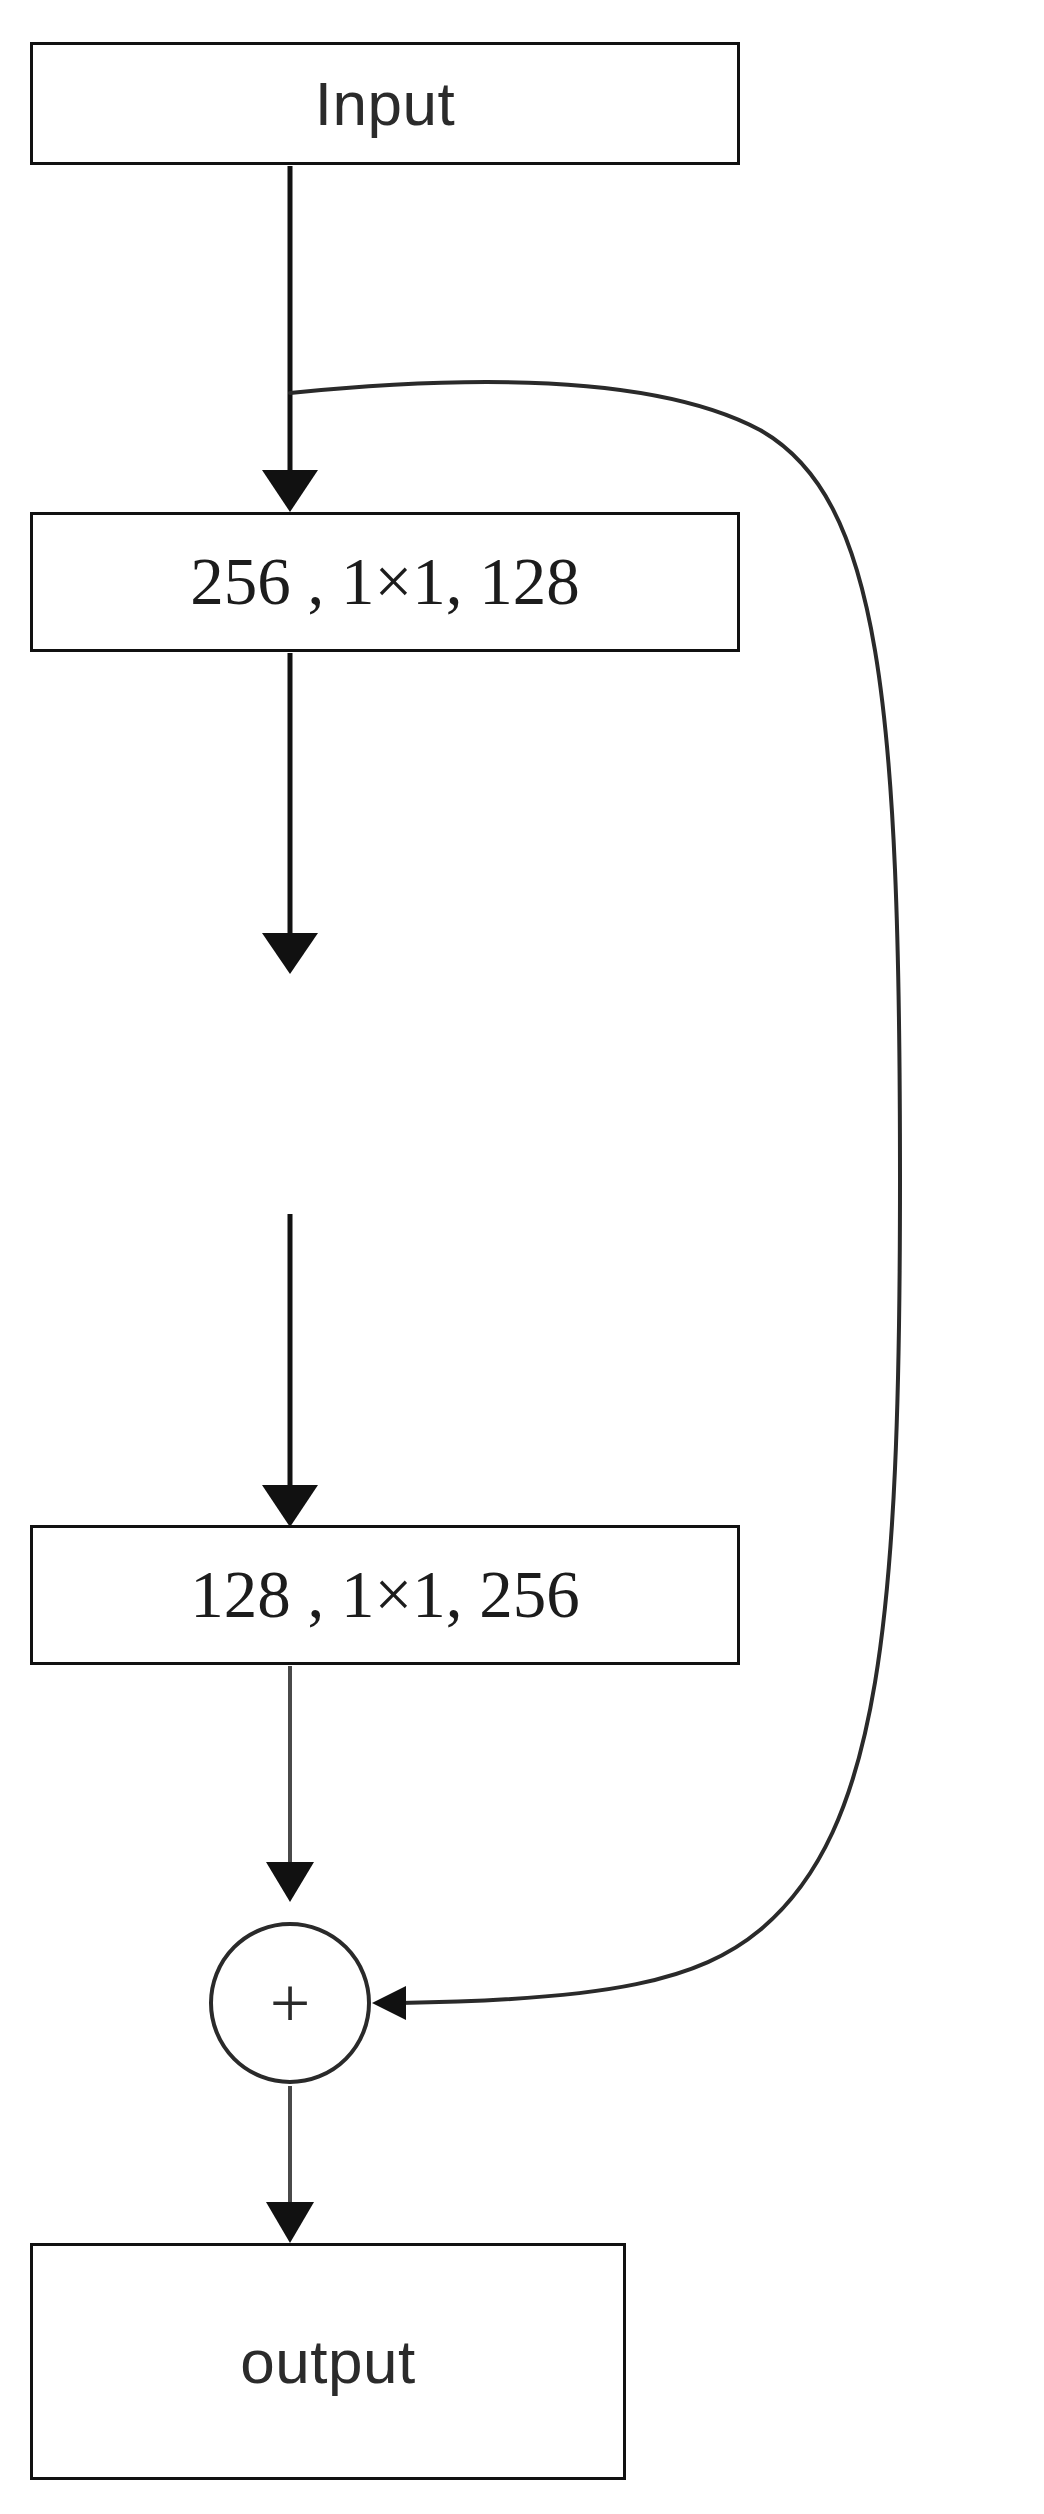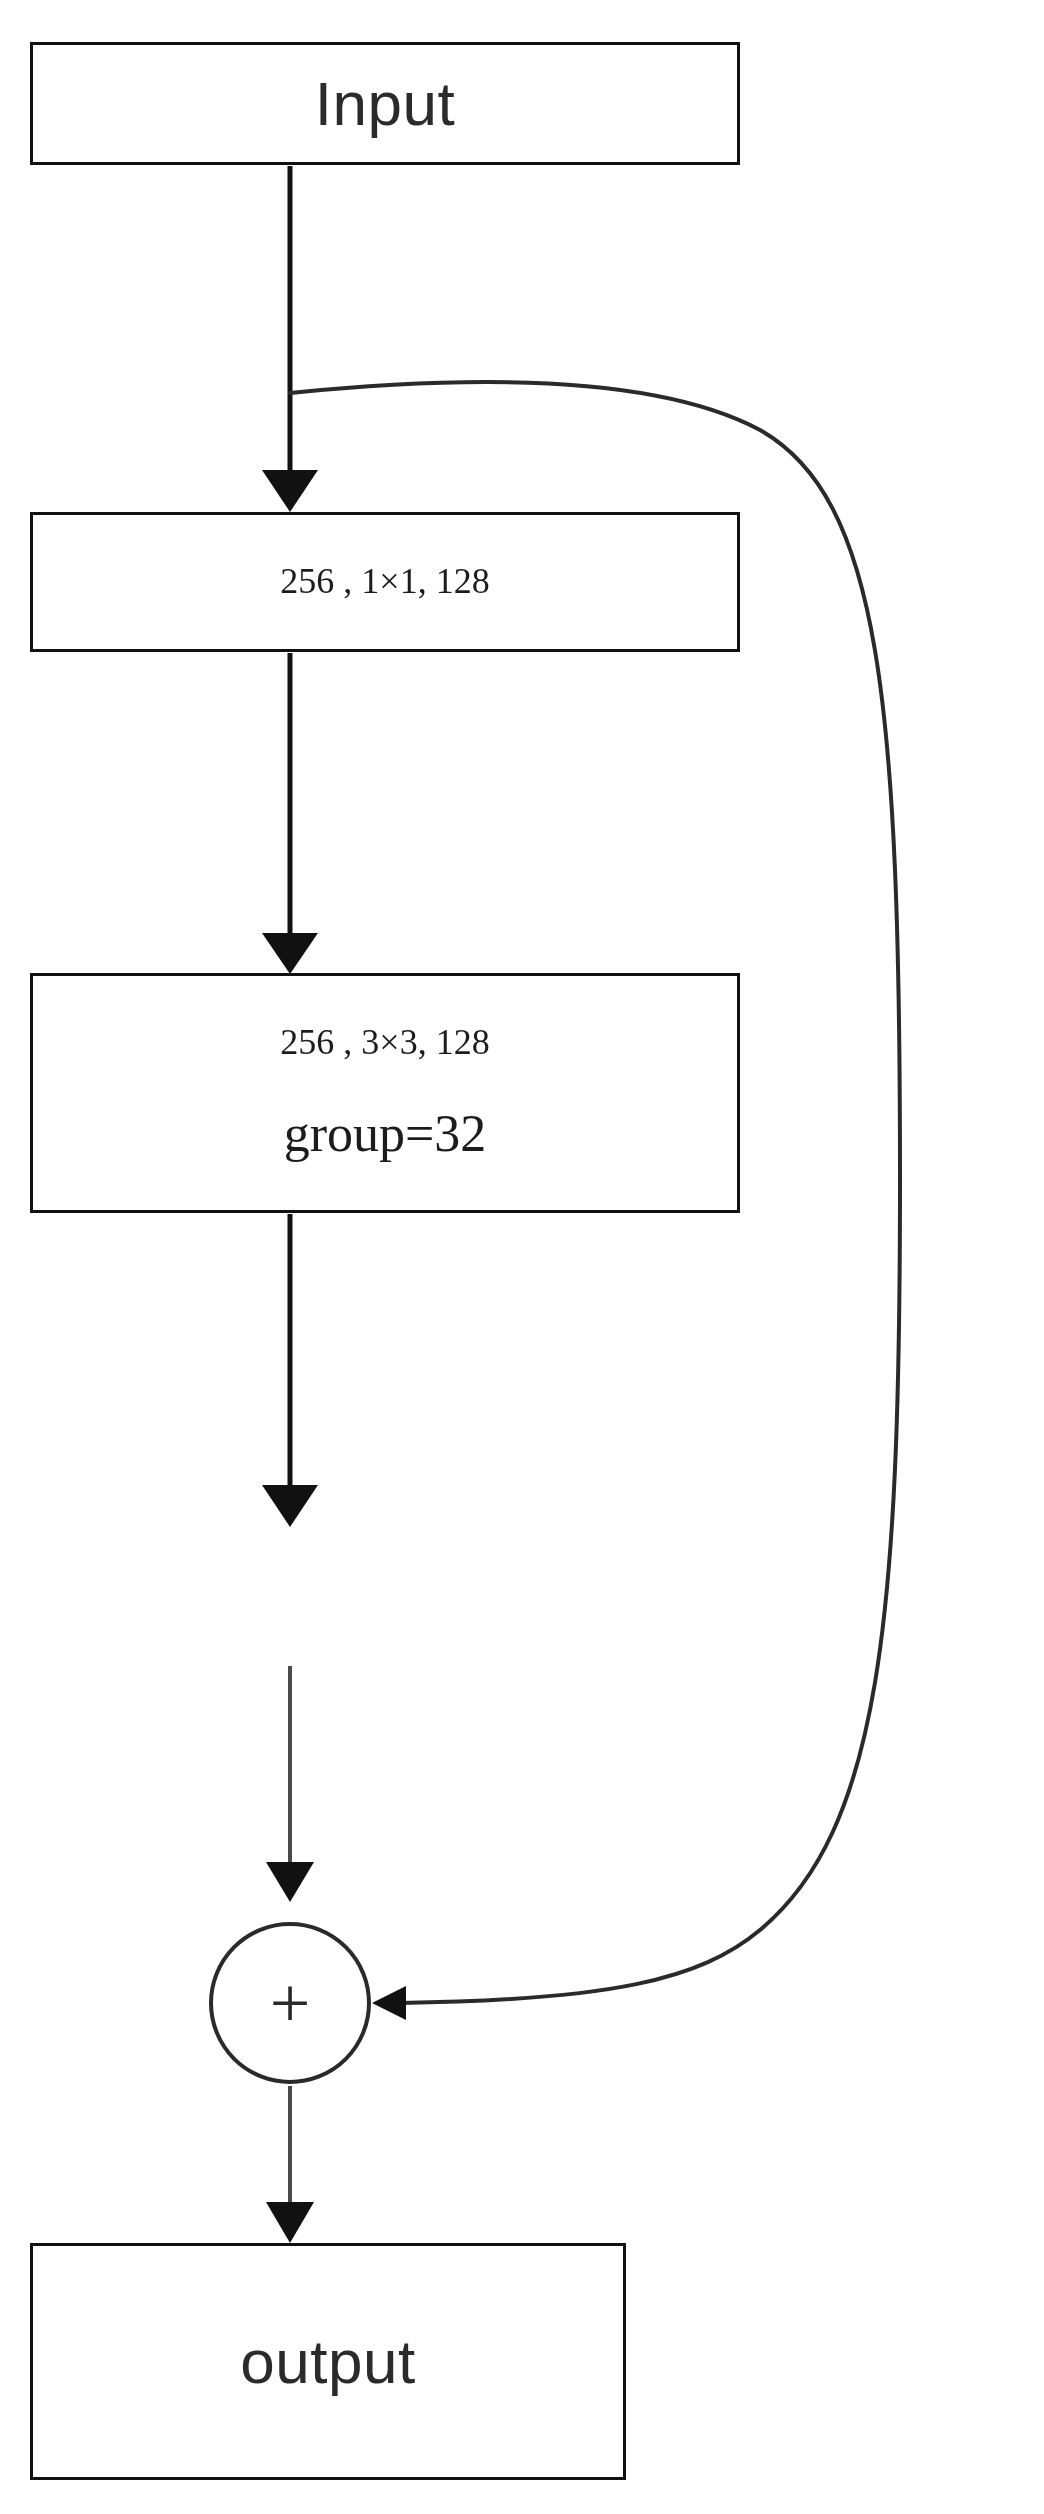--- a/index.html
+++ b/index.html
@@ -38,21 +38,21 @@
   .node-label-sans {
     font-family: "Liberation Sans", sans-serif;
     font-size: 62px;
     color: #2b2b2b;
     line-height: 1.05;
     letter-spacing: 0.5px;
     white-space: nowrap;
   }
   .node-label-serif {
     font-family: "Liberation Serif", serif;
-    font-size: 36px;
+    font-size: 67px;
     color: #1c1c1c;
     line-height: 1.15;
     white-space: nowrap;
   }
   .node-label-serif.second-line {
     margin-top: 40px;
     font-size: 52px;
   }
   #box-input   { left: 30px; top: 42px;   width: 710px; height: 123px; }
   #box-conv1   { left: 30px; top: 512px;  width: 710px; height: 140px; }
@@ -126,25 +126,24 @@
   </svg>
 
   <div class="node-box" id="box-input">
     <div class="node-label-sans">Input</div>
   </div>
 
   <div class="node-box" id="box-conv1">
     <div class="node-label-serif">256 , 1×1,  128</div>
   </div>
 
-  <div class="node-box" id="box-conv2">
-    <div class="node-label-serif">256 , 3×3,  128</div>
-    <div class="node-label-serif second-line">group=32</div>
+
+  <div class="node-box" id="box-conv3">
+    <div class="node-label-serif">128 , 1×1,  256</div>
   </div>
-
 
   <svg class="sum-circle-svg" style="position:absolute;left:208px;top:1921px;width:164px;height:164px;" viewBox="0 0 164 164">
     <circle cx="82" cy="82" r="79" fill="#ffffff" stroke="#2a2a2a" stroke-width="4"></circle>
   </svg>
   <div class="sum-glyph">+</div>
 
   <div class="node-box" id="box-output">
     <div class="node-label-sans">output</div>
   </div>
 

